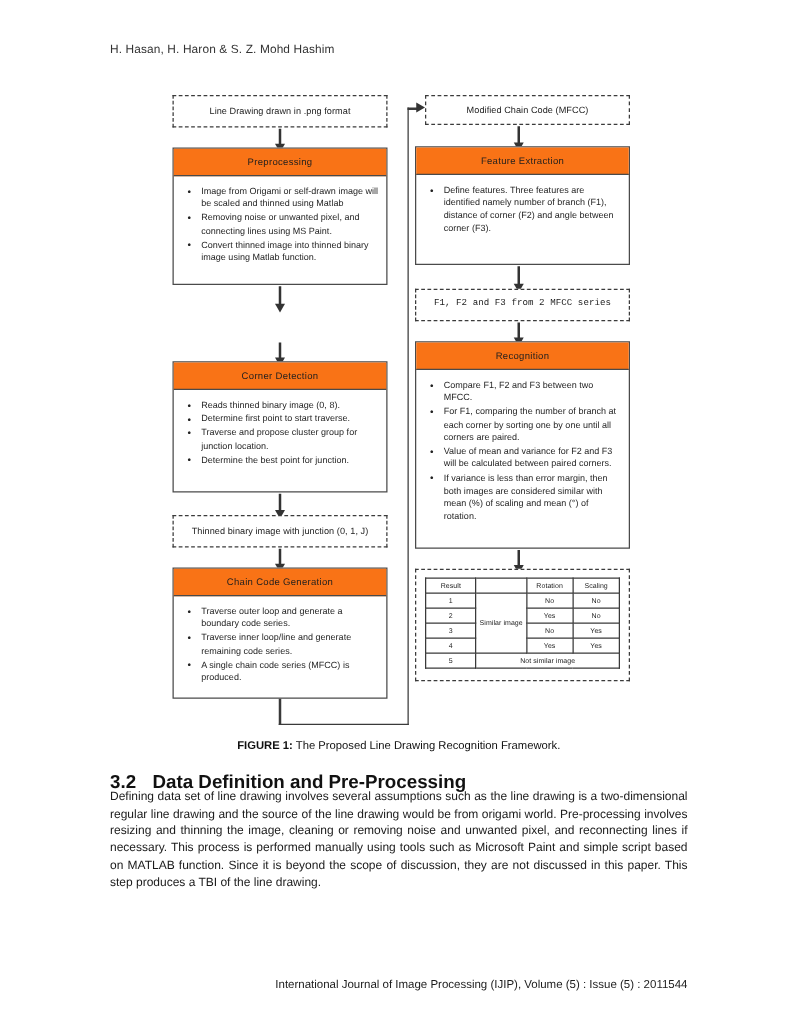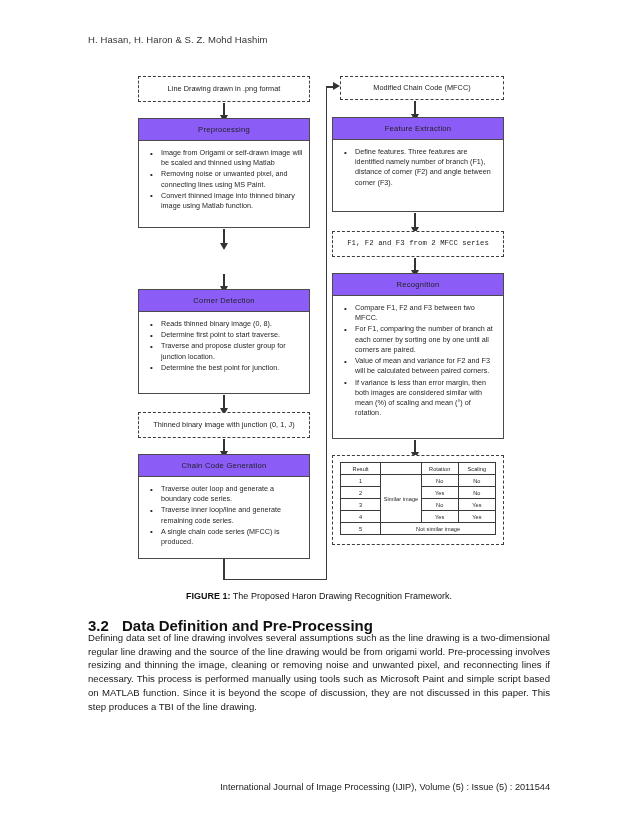--- a/index.html
+++ b/index.html
@@ -56,21 +56,21 @@
     letter-spacing: 0.05px;
   }
 
   
   .node-box {
     border: 1px solid #4a4a4a;
     background: #fff;
     box-sizing: border-box;
   }
   .node-head {
-    background: #8b5cf6;
+    background: #f97316;
     border-bottom: 1px solid #4a4a4a;
     text-align: center;
     font-size: 7.6px;
     padding: 6px 2px 6px 2px;
     color: #1f1f1f;
     letter-spacing: 0.25px;
   }
   .node-body {
     padding: 7px 6px 8px 6px;
   }
@@ -330,21 +330,21 @@
             <td>5</td>
             <td colspan="3">Not similar image</td>
           </tr>
         </tbody>
       </table>
     </div>
 
   </div>
 
   <div class="caption">
-    <b>FIGURE 1:</b><span> The Proposed Haron Drawing Recognition Framework.</span>
+    <b>FIGURE 1:</b><span> The Proposed Line Drawing Recognition Framework.</span>
   </div>
 
   <div class="sec-head">
     <span class="num">3.2</span><span>Data Definition and Pre-Processing</span>
   </div>
   <div class="body-text">Defining data set of line drawing involves several assumptions such as the line drawing is a two-dimensional regular line drawing and the source of the line drawing would be from origami world. Pre-processing involves resizing and thinning the image, cleaning or removing noise and unwanted pixel, and reconnecting lines if necessary. This process is performed manually using tools such as Microsoft Paint and simple script based on MATLAB function. Since it is beyond the scope of discussion, they are not discussed in this paper. This step produces a TBI of the line drawing.</div>
 
   <div class="footer">
     <span>International Journal of Image Processing (IJIP), Volume (5) : Issue (5) : 2011</span>
     <span>544</span>

